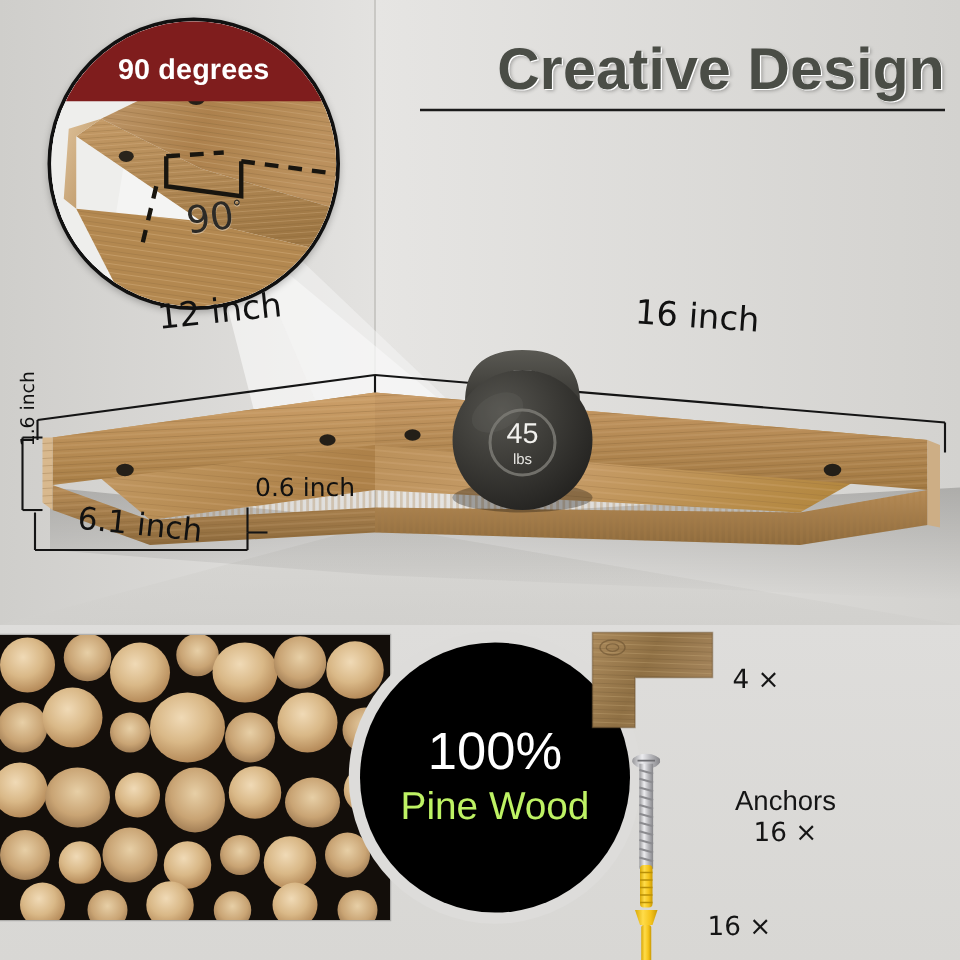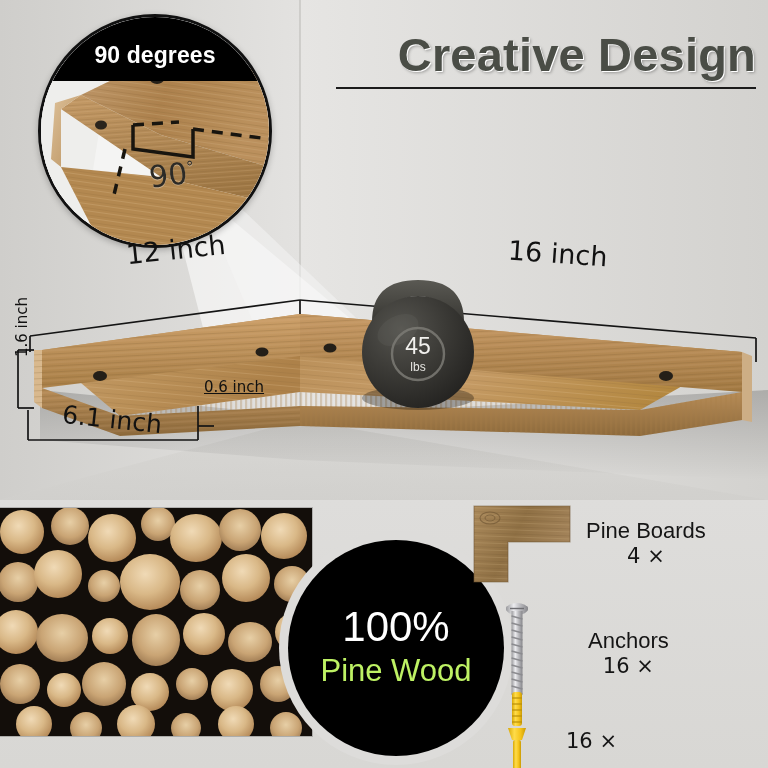--- a/index.html
+++ b/index.html
@@ -41,21 +41,21 @@
   
   .mag{
     position:absolute;left:38px;top:14px;width:228px;height:228px;
     border-radius:50%;overflow:hidden;
     border:3px solid #111;
     box-shadow:0 2px 6px rgba(0,0,0,.25);
     background:#fff;
   }
   .mag-cap{
     position:absolute;left:0;top:0;width:100%;height:64px;
-    background:#000000;display:flex;align-items:center;justify-content:center;
+    background:#7f1d1d;display:flex;align-items:center;justify-content:center;
   }
   .mag-cap-label{
     color:#fff;font-size:23px;font-weight:700;letter-spacing:.1px;
     margin-top:12px;
   }
   .angle-deg{
     position:absolute;left:108px;top:140px;
     font-size:30px;color:#2c2a26;
     transform:rotate(-7deg);
     text-shadow:0 1px 0 rgba(255,255,255,.35);
@@ -71,34 +71,34 @@
 
   
   .shelf{position:absolute;left:0;top:230px;width:768px;height:250px;}
 
   
   .dim{position:absolute;color:#111;font-weight:400;white-space:nowrap;
        font-family:"DejaVu Sans", sans-serif;}
   .dim-12{left:126px;top:234px;font-size:27px;transform:rotate(-6deg);}
   .dim-16{left:508px;top:238px;font-size:27px;transform:rotate(4deg);}
   .dim-61{left:62px;top:405px;font-size:25px;transform:rotate(6deg);}
-  .dim-06{left:204px;top:378px;font-size:15px;text-decoration:underline;}
+  .dim-06{left:204px;top:378px;font-size:20px;}
   .dim-16h{left:-18px;top:318px;font-size:15px;transform:rotate(-90deg);
            transform-origin:center;width:80px;text-align:center;}
 
   
   .logs{
     position:absolute;left:0;top:508px;width:312px;height:228px;
     background:#140f0b;overflow:hidden;
     box-shadow:0 0 0 1px rgba(0,0,0,.2);
   }
 
   
   .badge{
-    position:absolute;left:288px;top:540px;width:216px;height:216px;
+    position:absolute;left:288px;top:514px;width:216px;height:216px;
     border-radius:50%;background:#000;
     display:flex;flex-direction:column;align-items:center;justify-content:center;
     box-shadow:0 0 0 9px #dddcda;
   }
   .badge-top{color:#fff;font-size:42px;font-weight:400;line-height:1;}
   .badge-bot{color:#bef264;font-size:31px;font-weight:400;line-height:1.25;margin-top:4px;}
 
   
   .parts{position:absolute;left:472px;top:500px;width:296px;height:250px;}
   .part-row{position:absolute;display:flex;align-items:center;}
@@ -413,21 +413,20 @@
             <line x1="0" y1="3.5" x2="7" y2="3.5" stroke="#c5a878" stroke-width=".8" opacity=".35"></line>
           </pattern>
         </defs>
         <path d="M2 2 H98 V38 H36 V78 H2 Z" fill="url(#bI)"></path>
         <path d="M2 2 H98 V38 H36 V78 H2 Z" fill="url(#bGr)"></path>
         <path d="M2 2 H98 V38 H36 V78 H2 Z" fill="none" stroke="#6d5331" stroke-width="1.2" opacity=".5"></path>
         <ellipse cx="18" cy="14" rx="10" ry="6" fill="none" stroke="#6b5130" stroke-width="1.1" opacity=".6"></ellipse>
         <ellipse cx="18" cy="14" rx="5" ry="3" fill="none" stroke="#6b5130" stroke-width="1" opacity=".6"></ellipse>
       </svg>
       <div class="part-text">
-        <div class="part-name">Pine Boards</div>
         <div class="part-qty">4 ×</div>
       </div>
     </div>
 
     <div class="part-row" style="left:32px;top:100px;">
       <svg class="screw-icon" viewBox="0 0 26 108">
         <defs>
           <linearGradient id="scG" x1="0" y1="0" x2="1" y2="0">
             <stop offset="0" stop-color="#9a9a9d"></stop>
               <stop offset=".35" stop-color="#ececef"></stop>

